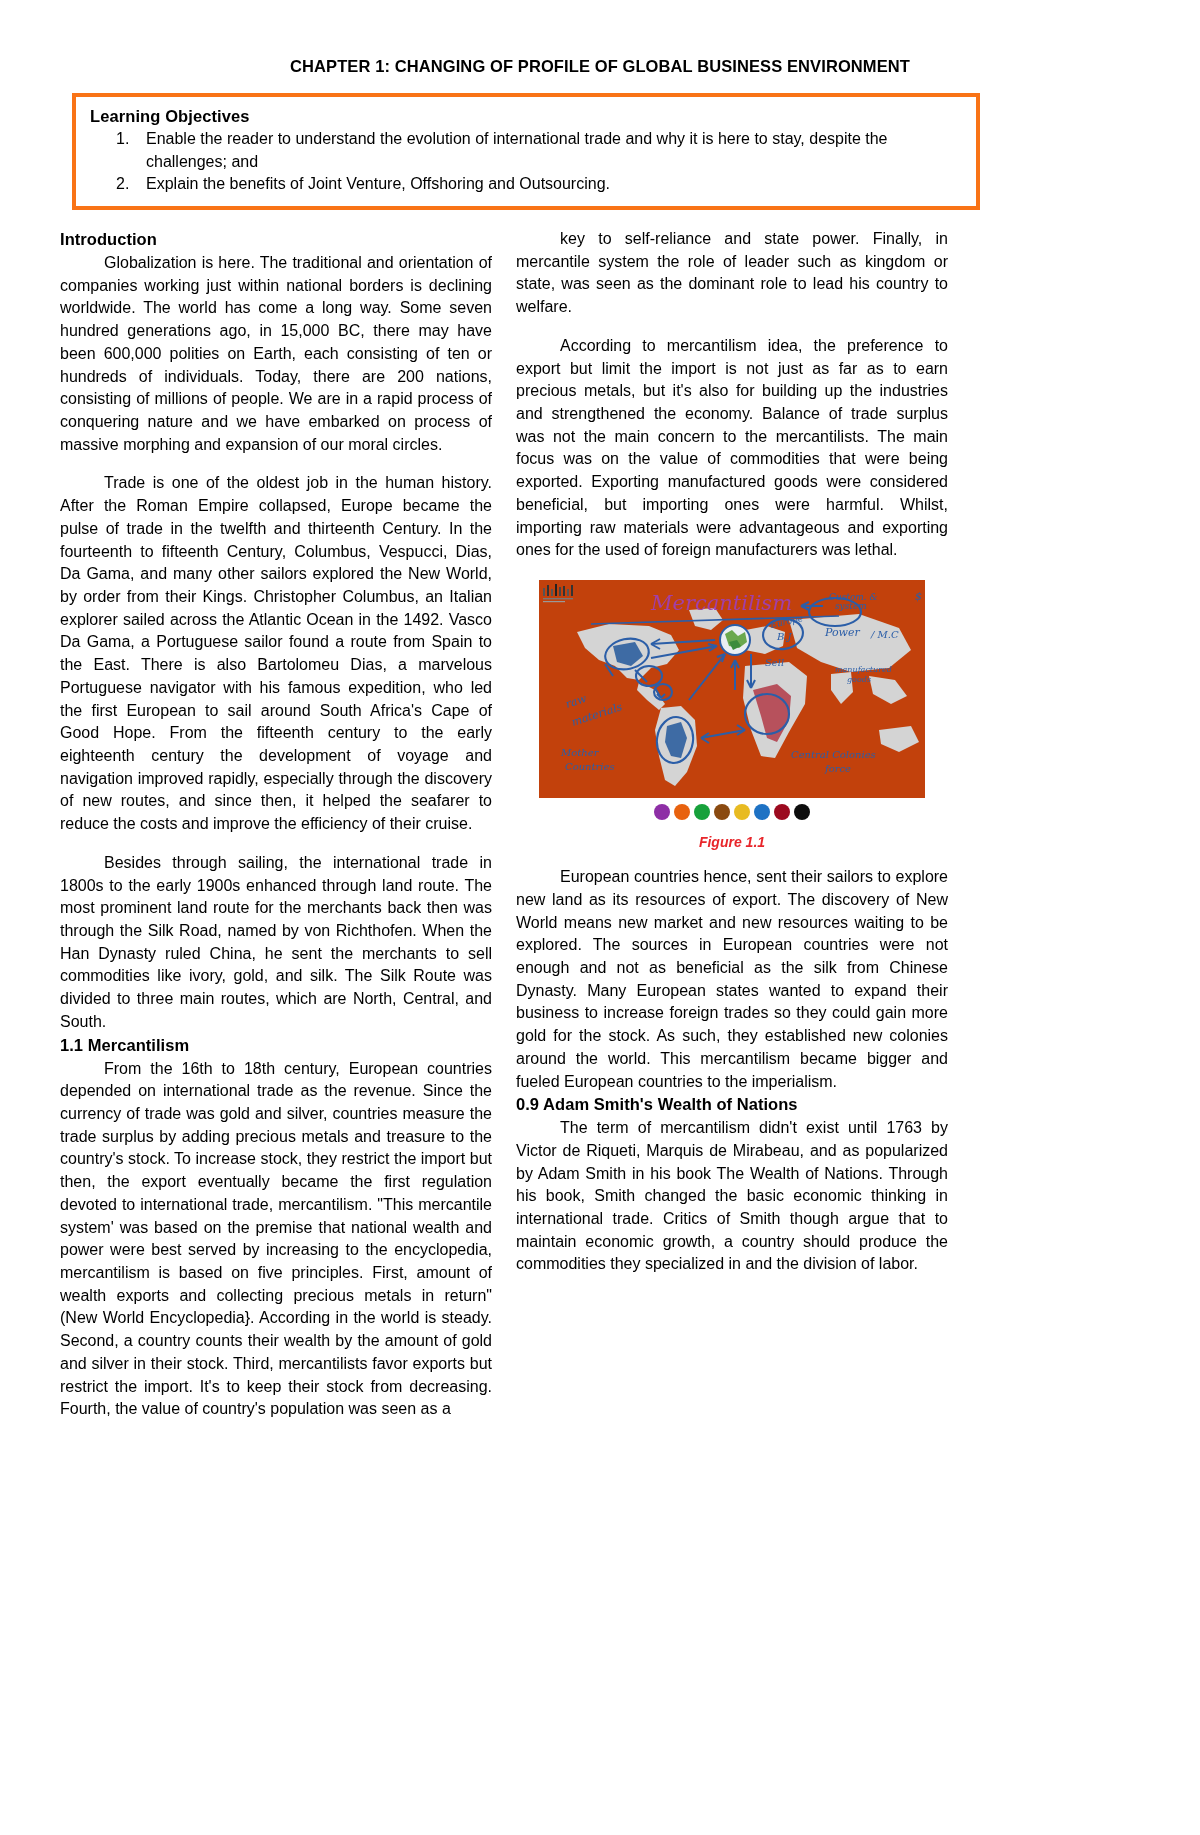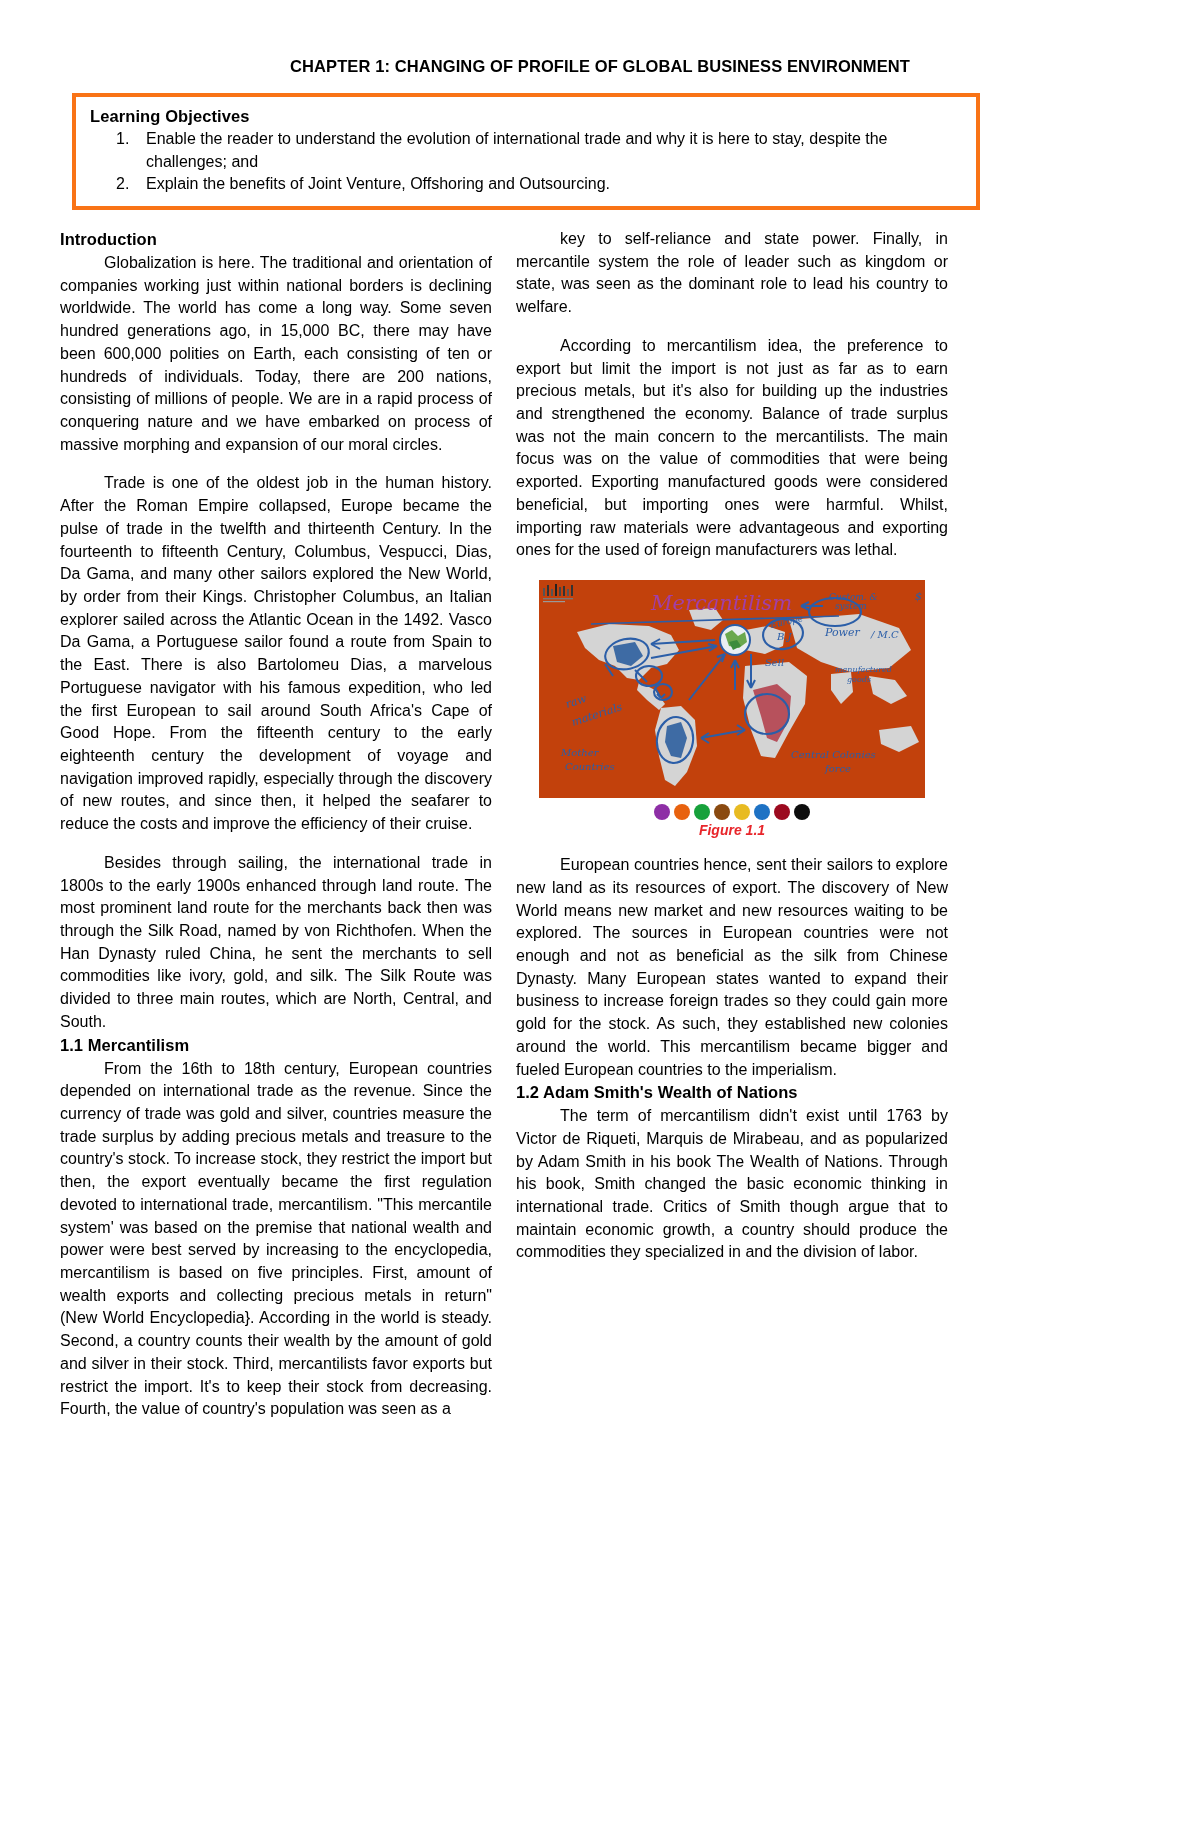--- a/index.html
+++ b/index.html
@@ -122,21 +122,21 @@
   }
   .dot {
     display: inline-block;
     width: 16px;
     height: 16px;
     border-radius: 50%;
     margin: 0 2px;
     vertical-align: middle;
   }
   .fig-caption {
-    margin-top: 2px;
+    margin-top: 14px;
     font-size: 14px;
     font-weight: bold;
     font-style: italic;
     color: #e8262b;
     text-align: center;
   }
 </style>
 </head>
 <body>
 
@@ -303,18 +303,18 @@
         <span class="dot" style="background:#1e72c4"></span>
         <span class="dot" style="background:#9c0a1f"></span>
         <span class="dot" style="background:#0d0d0d"></span>
       </div>
 
       <figcaption class="fig-caption">Figure 1.1</figcaption>
     </figure>
 
     <p class="body gap">European countries hence, sent their sailors to explore new land as its resources of export. The discovery of New World means new market and new resources waiting to be explored. The sources in European countries were not enough and not as beneficial as the silk from Chinese Dynasty. Many European states wanted to expand their business to increase foreign trades so they could gain more gold for the stock. As such, they established new colonies around the world. This mercantilism became bigger and fueled European countries to the imperialism.</p>
 
-    <h3 class="sec-head head-gap">1.2 Adam Smith's Wealth of Nations</h3>
+    <h3 class="sec-head head-gap">0.9 Adam Smith's Wealth of Nations</h3>
 
     <p class="body after-head">The term of mercantilism didn't exist until 1763 by Victor de Riqueti, Marquis de Mirabeau, and as popularized by Adam Smith in his book The Wealth of Nations. Through his book, Smith changed the basic economic thinking in international trade. Critics of Smith though argue that to maintain economic growth, a country should produce the commodities they specialized in and the division of labor.</p>
   </div>
 
 </div>
 
 </body></html>

